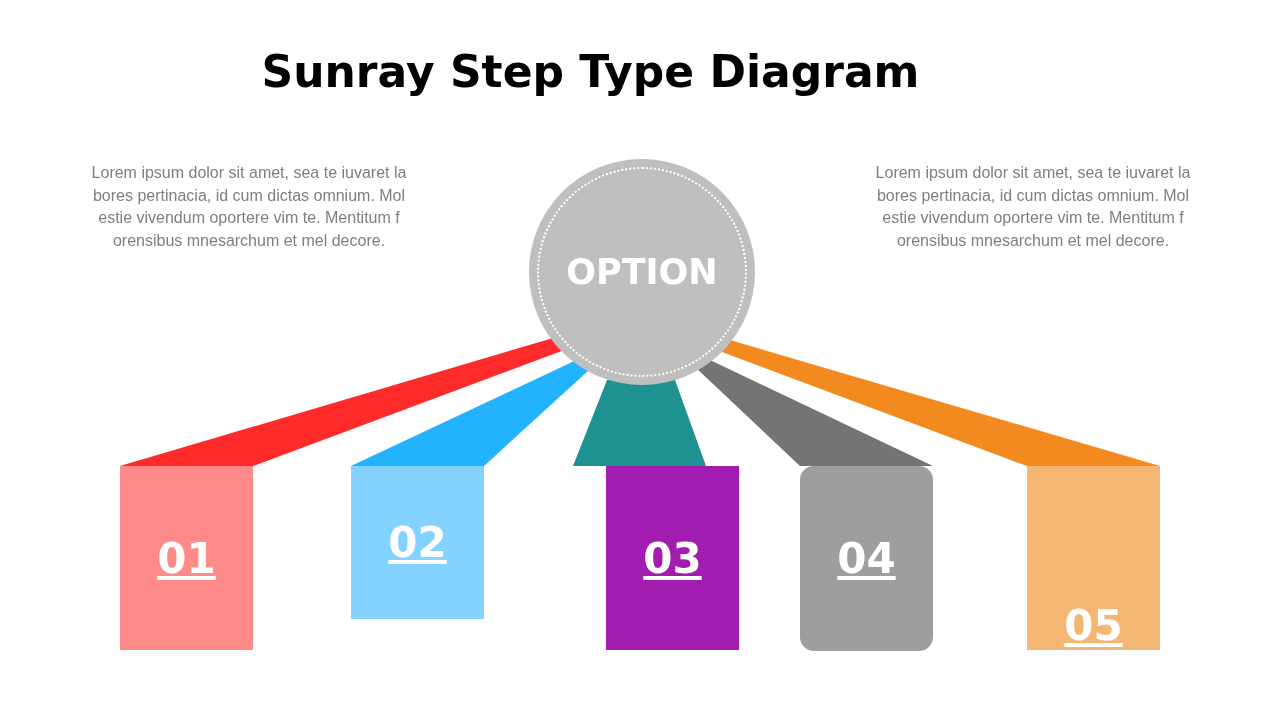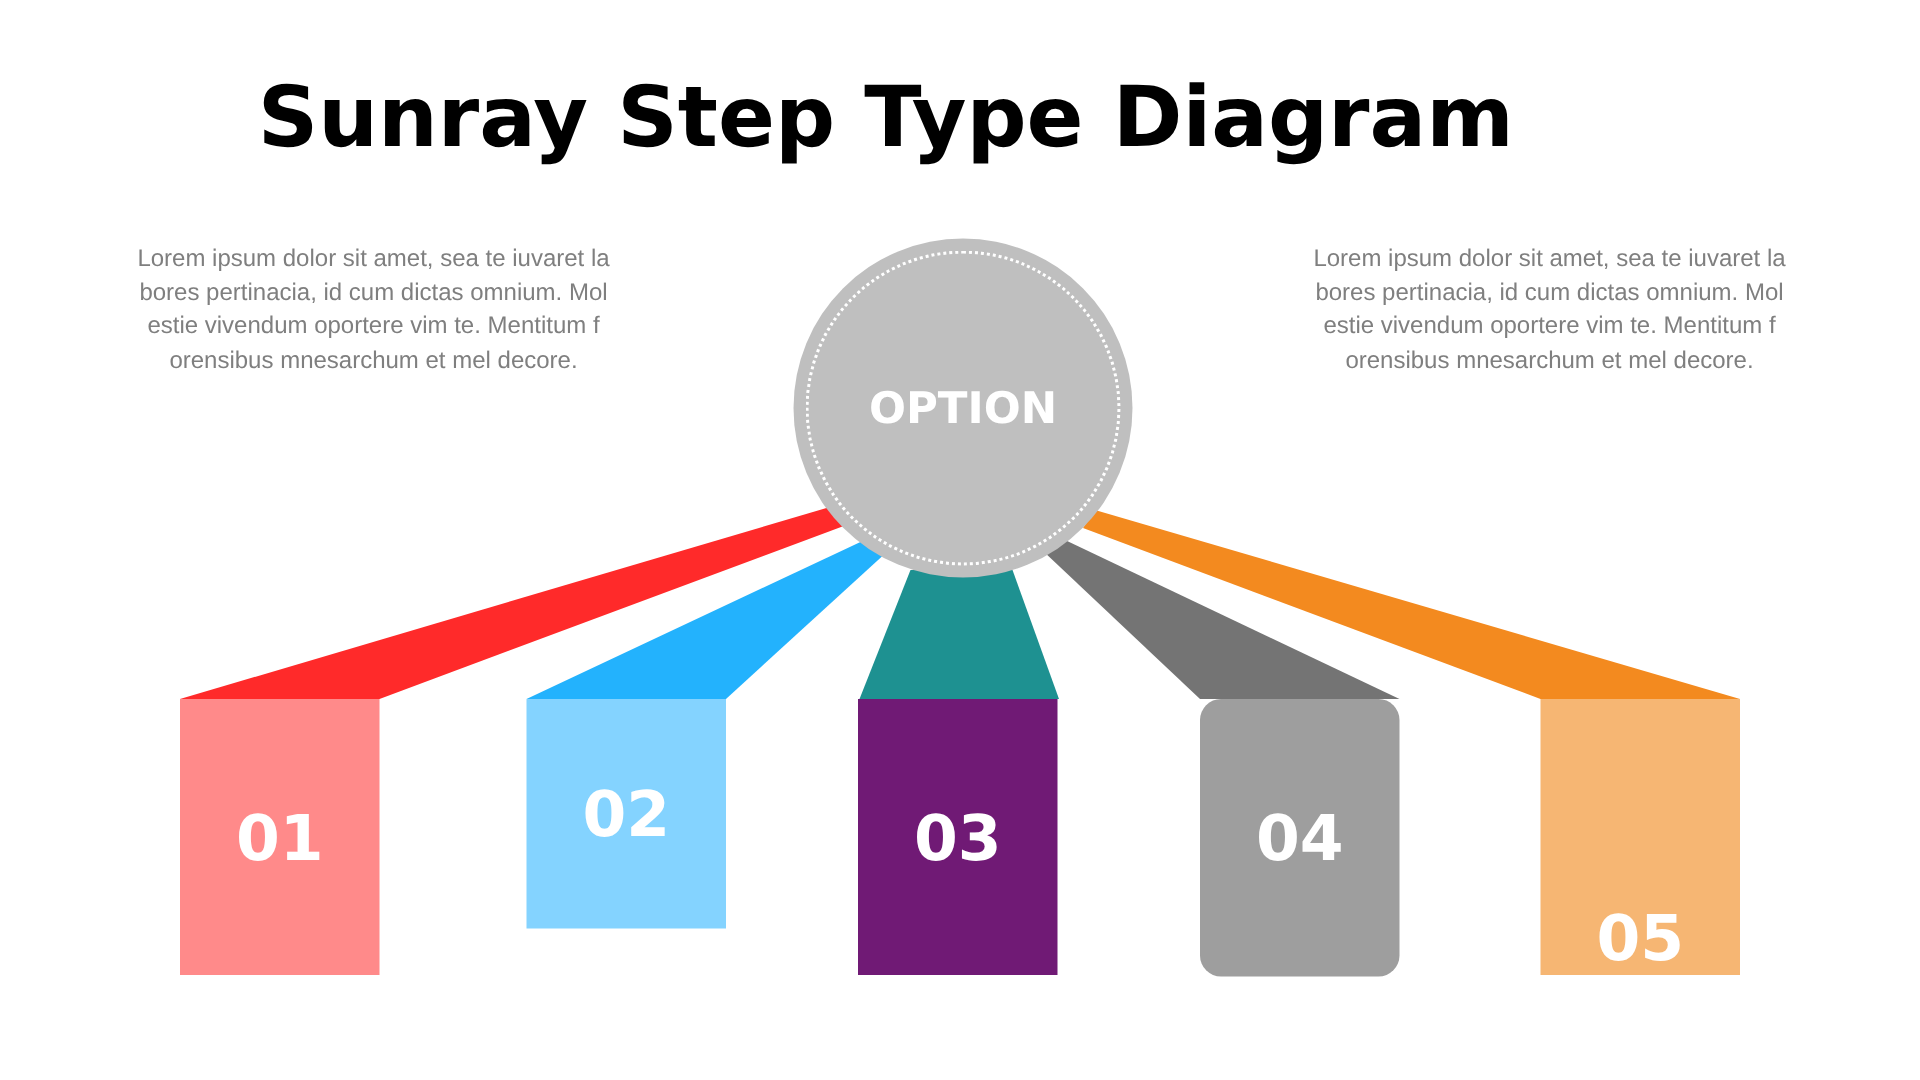--- a/index.html
+++ b/index.html
@@ -3,21 +3,21 @@
 <meta charset="utf-8">
 <style>
   html, body { margin: 0; padding: 0; }
   body {
     width: 1280px; height: 720px; background: #ffffff;
     position: relative; overflow: hidden;
     font-family: "DejaVu Sans", "Liberation Sans", sans-serif;
   }
   .title {
     position: absolute; left: 0; top: 46px; width: 1181px;
-    text-align: center; font-size: 56px; font-weight: bold; color: #000;
+    text-align: center; font-size: 44px; font-weight: bold; color: #000;
     letter-spacing: 0px;
   }
   .desc {
     position: absolute; top: 162px; width: 350px;
     text-align: center; font-family: "Liberation Sans", sans-serif;
     font-size: 16px; line-height: 22.5px; color: #7f7f7f;
   }
   .desc.left { left: 74px; }
   .desc.right { left: 858px; }
   svg.rays { position: absolute; left: 0; top: 0; }
@@ -25,28 +25,29 @@
     position: absolute; left: 529px; top: 159px; width: 226px; height: 226px;
     border-radius: 50%; background: #bfbfbf;
   }
   .hub-ring {
     position: absolute; left: 8px; top: 8px; right: 8px; bottom: 8px;
     border-radius: 50%; border: 2px dotted #ffffff;
   }
   .hub-label {
     position: absolute; left: 0; top: 0; width: 100%; height: 100%;
     display: flex; align-items: center; justify-content: center;
-    color: #ffffff; font-weight: bold; font-size: 29px;
+    color: #ffffff; font-weight: bold; font-size: 35px;
     font-family: "DejaVu Sans", sans-serif;
   }
   .step {
     position: absolute; top: 466px; width: 133px; height: 184px;
     display: flex; align-items: center; justify-content: center;
     color: #ffffff; font-weight: bold; font-size: 42px;
     font-family: "DejaVu Sans", sans-serif;
+    text-decoration: underline;
   }
 </style>
 </head>
 <body>
 
 <div class="title">Sunray Step Type Diagram</div>
 
 <div class="desc left">Lorem ipsum dolor sit amet, sea te iuvaret la bores pertinacia, id cum dictas omnium. Mol estie vivendum oportere vim te. Mentitum f orensibus mnesarchum et mel decore.</div>
 <div class="desc right">Lorem ipsum dolor sit amet, sea te iuvaret la bores pertinacia, id cum dictas omnium. Mol estie vivendum oportere vim te. Mentitum f orensibus mnesarchum et mel decore.</div>
 
@@ -62,21 +63,21 @@
   <div class="hub-ring"></div>
   <div class="hub-label">OPTION</div>
 </div>
 
 <div class="step" style="left:120px; background:#ff8a8a;">
   <span>01</span>
 </div>
 <div class="step" style="left:351px; background:#84d3ff; height:153px;">
   <span>02</span>
 </div>
-<div class="step" style="left:572px; background:#701a75;">
+<div class="step" style="left:606px; background:#a21caf;">
   <span>03</span>
 </div>
 <div class="step" style="left:800px; background:#9e9e9e; height:185px;border-radius:14px;">
   <span>04</span>
 </div>
 <div class="step" style="left:1027px; background:#f6b673;align-items:flex-end;">
   <span>05</span>
 </div>
 
 </body></html>

